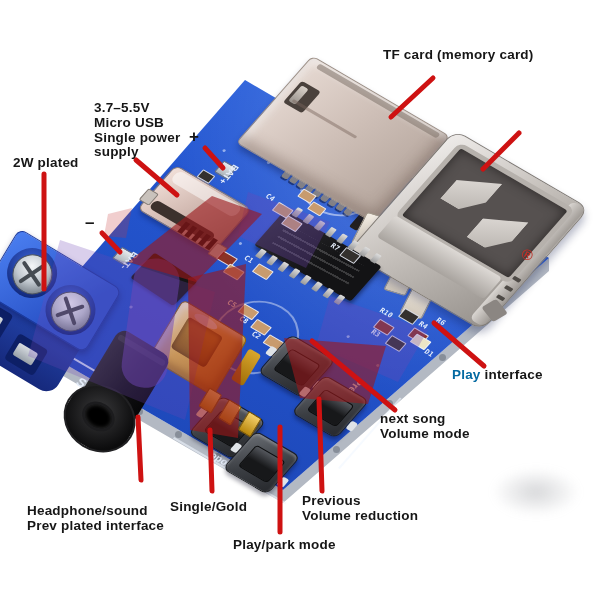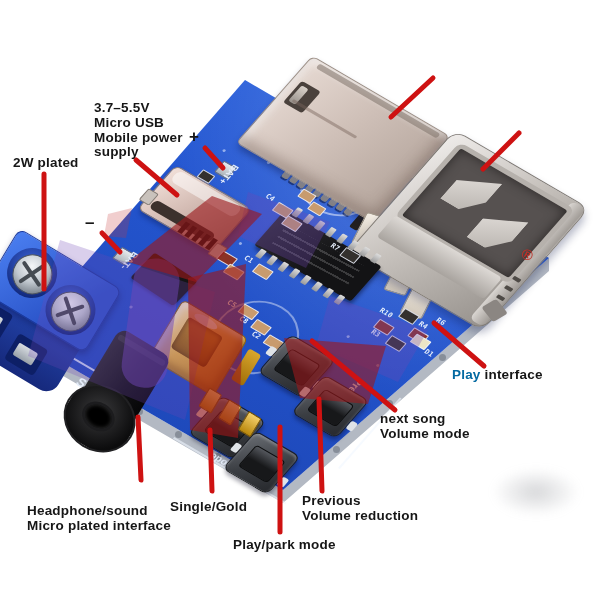--- a/index.html
+++ b/index.html
@@ -375,38 +375,39 @@
       <line x1="312" y1="341" x2="395" y2="410"></line>
       <line x1="319" y1="399" x2="322" y2="491"></line>
       <line x1="280" y1="427" x2="280" y2="532"></line>
       <line x1="210" y1="430" x2="212" y2="491"></line>
       <line x1="138" y1="417" x2="141" y2="480"></line>
     </g>
   </svg>
 
   <div id="reg-mark">®</div>
 
+  <div class="ann" style="left:383px;top:48px">TF card (memory card)</div>
   <div class="ann" style="left:94px;top:101px">
     <div>3.7–5.5V</div>
     <div>Micro USB</div>
-    <div>Mobile power</div>
+    <div>Single power</div>
     <div>supply</div>
   </div>
   <div class="ann ann-sign" style="left:189px;top:128px">+</div>
   <div class="ann" style="left:13px;top:156px">2W plated</div>
   <div class="ann ann-sign" style="left:85px;top:214px">–</div>
   <div class="ann" style="left:452px;top:368px"><span class="w-red">Play</span><span> interface</span></div>
   <div class="ann" style="left:380px;top:412px">
     <div>next song</div>
     <div>Volume mode</div>
   </div>
   <div class="ann" style="left:233px;top:538px">Play/park mode</div>
   <div class="ann" style="left:302px;top:494px">
     <div>Previous</div>
     <div>Volume reduction</div>
   </div>
   <div class="ann" style="left:170px;top:500px">Single/Gold</div>
   <div class="ann" style="left:27px;top:504px">
     <div>Headphone/sound</div>
-    <div>Micro plated interface</div>
+    <div>Prev plated interface</div>
   </div>
 
 </div>
 
 </body></html>

